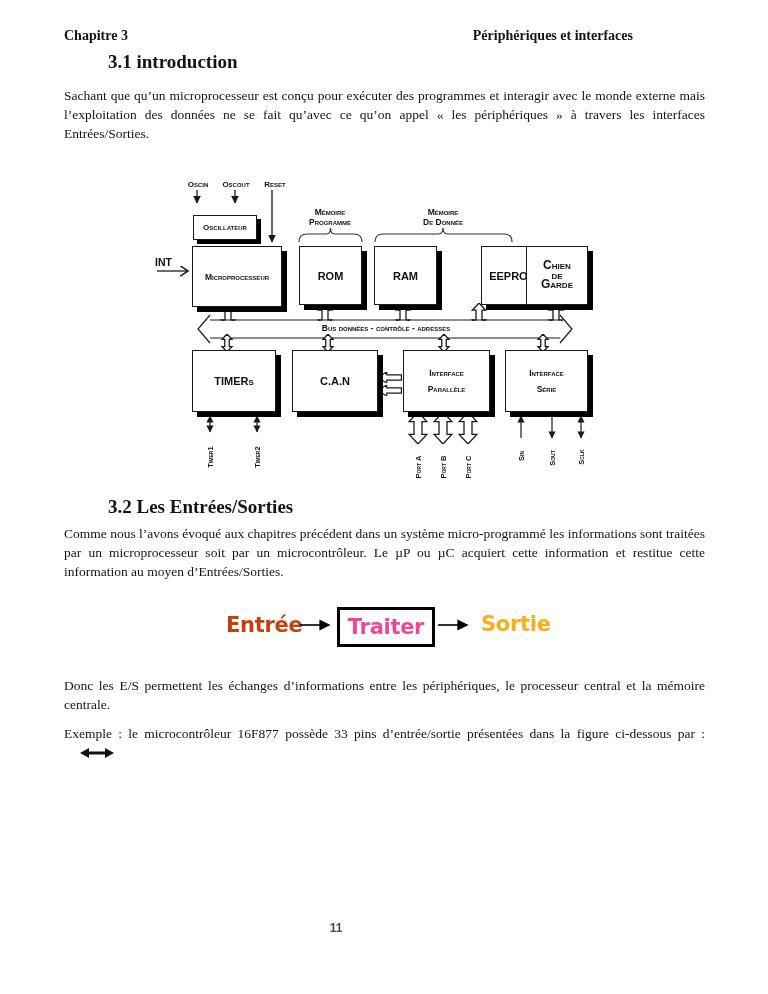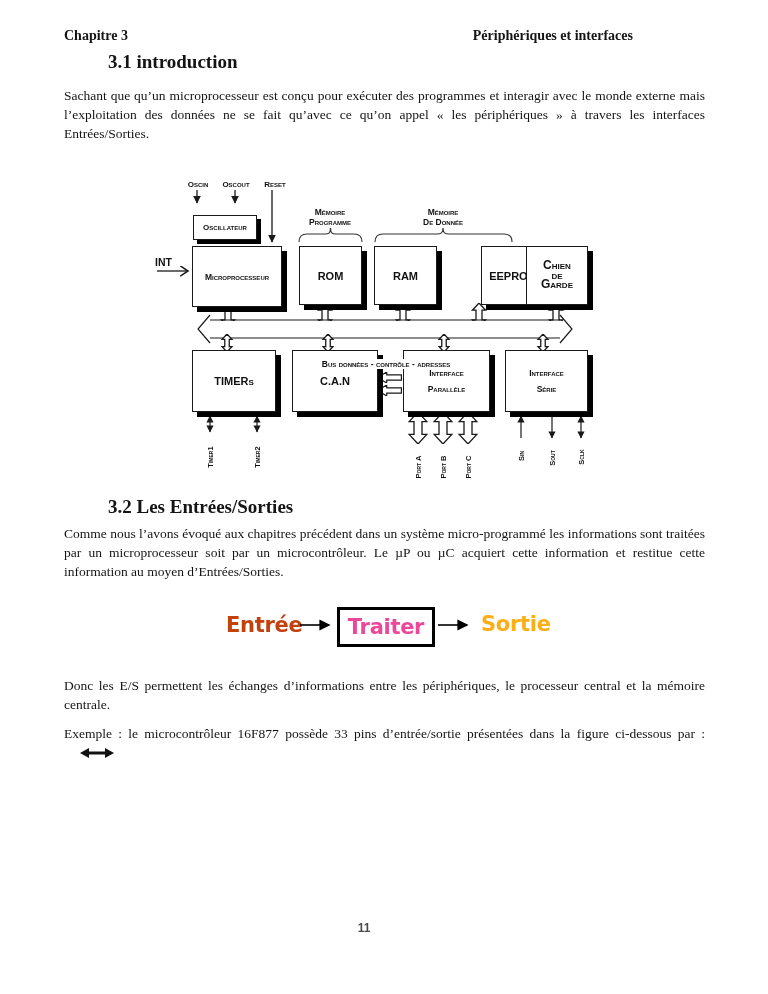--- a/index.html
+++ b/index.html
@@ -16,32 +16,32 @@
        display:flex;flex-direction:column;align-items:center;justify-content:center;
        font-family:"Liberation Sans",sans-serif;font-weight:bold;color:#111;text-align:center;}
   .sc{font-variant:small-caps;}
   .pinlabel{position:absolute;width:70px;text-align:center;transform:translateX(-50%);
        font:bold 8px "Liberation Sans",sans-serif;font-variant:small-caps;color:#111;}
   .memlabel{position:absolute;width:130px;text-align:center;transform:translateX(-50%);
        font:bold 8.5px "Liberation Sans",sans-serif;font-variant:small-caps;line-height:10px;color:#111;}
   .vlabel{position:absolute;white-space:nowrap;transform:translate(-50%,-50%) rotate(-90deg);
        font:bold 7.5px "Liberation Sans",sans-serif;font-variant:small-caps;color:#111;}
   .buslabel{position:absolute;transform:translateX(-50%);white-space:nowrap;
-       font:bold 8.5px "Liberation Sans",sans-serif;font-variant:small-caps;color:#111;background:#fff;padding:0 3px;margin-top:36px;}
+       font:bold 8.5px "Liberation Sans",sans-serif;font-variant:small-caps;color:#111;background:#fff;padding:0 3px;}
   .intlabel{position:absolute;font:bold 10.5px "Liberation Sans",sans-serif;color:#111;}
   
   .fig-io{position:absolute;left:0;top:600px;width:768px;height:60px;
        font-family:"DejaVu Sans",sans-serif;font-weight:bold;}
   .io-word{position:absolute;font-size:21px;letter-spacing:-0.3px;}
   .io-box{position:absolute;left:337px;top:7px;width:92px;height:34px;border:3px solid #000;
        display:flex;align-items:center;justify-content:center;background:#fff;}
   
   .inline-arrow{display:inline-block;vertical-align:-1px;margin-left:16px;}
   .pageno{position:absolute;left:0;top:921px;width:672px;text-align:center;
-       font:bold 12px "Liberation Sans",sans-serif;color:#4a4a4a;margin-left:28px;}
+       font:bold 12px "Liberation Sans",sans-serif;color:#4a4a4a;}
 </style>
 </head>
 <body>
 
 <div class="page">
 
   <div class="abs hdr" style="left:64px;top:28px;">Chapitre 3</div>
   <div class="abs hdr" style="right:135px;top:28px;">Périphériques et interfaces</div>
 
   <div class="h-sec" style="top:51px;">3.1 introduction</div>

